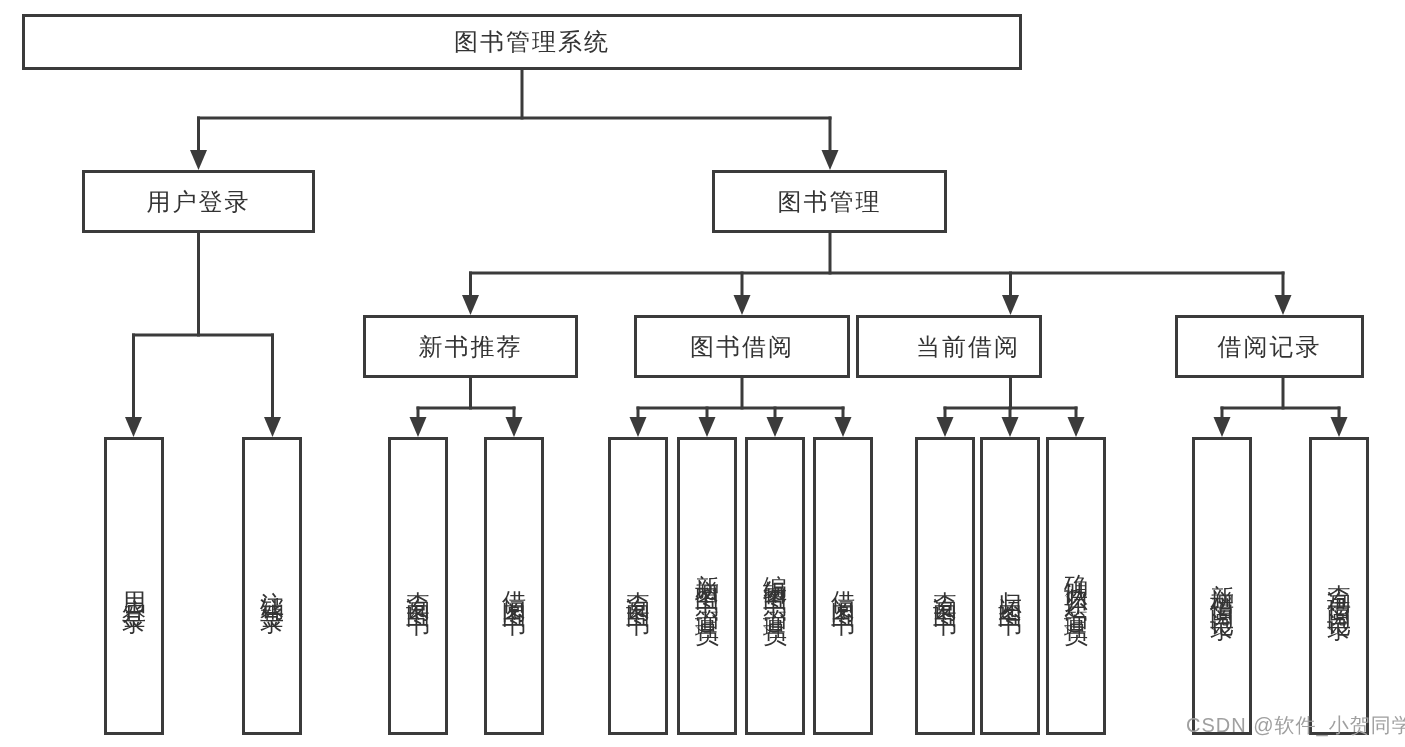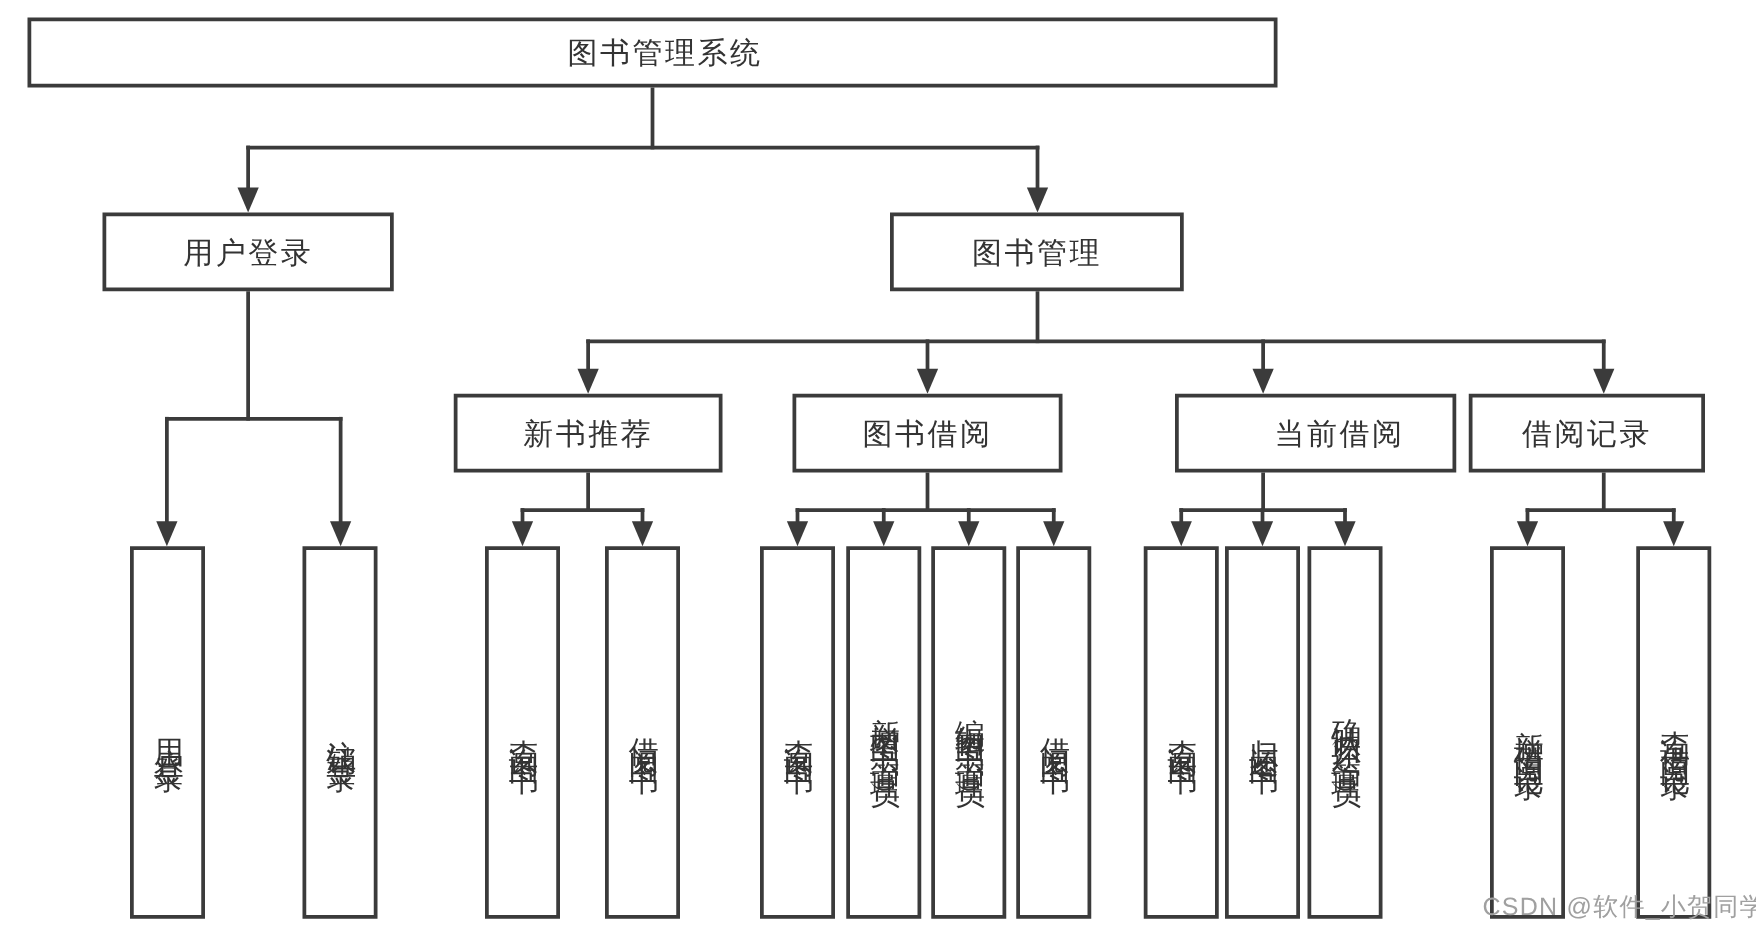--- a/index.html
+++ b/index.html
@@ -150,21 +150,21 @@
     </g>
   </svg>
 
   <div class="node" style="left:22px; top:14px; width:1000px; height:56px;padding-left:20px;">图书管理系统</div>
 
   <div class="node" style="left:82px; top:170px; width:233px; height:63px;">用户登录</div>
   <div class="node" style="left:712px; top:170px; width:235px; height:63px;">图书管理</div>
 
   <div class="node" style="left:363px; top:315px; width:215px; height:63px;">新书推荐</div>
   <div class="node" style="left:634px; top:315px; width:216px; height:63px;">图书借阅</div>
-  <div class="node" style="left:940px; top:315px; width:225px; height:63px;padding-left:38px;">当前借阅</div>
+  <div class="node" style="left:856px; top:315px; width:186px; height:63px;padding-left:38px;">当前借阅</div>
   <div class="node" style="left:1175px; top:315px; width:189px; height:63px;">借阅记录</div>
 
   <div class="node v" style="left:104px; top:437px; width:60px; height:298px;">用户登录</div>
   <div class="node v" style="left:242px; top:437px; width:60px; height:298px;">注销登录</div>
 
   <div class="node v" style="left:388px; top:437px; width:60px; height:298px;">查询图书</div>
   <div class="node v" style="left:484px; top:437px; width:60px; height:298px;">借阅图书</div>
 
   <div class="node v" style="left:608px; top:437px; width:60px; height:298px;">查询图书</div>
   <div class="node v" style="left:677px; top:437px; width:60px; height:298px;">新增图书（管理员）</div>

